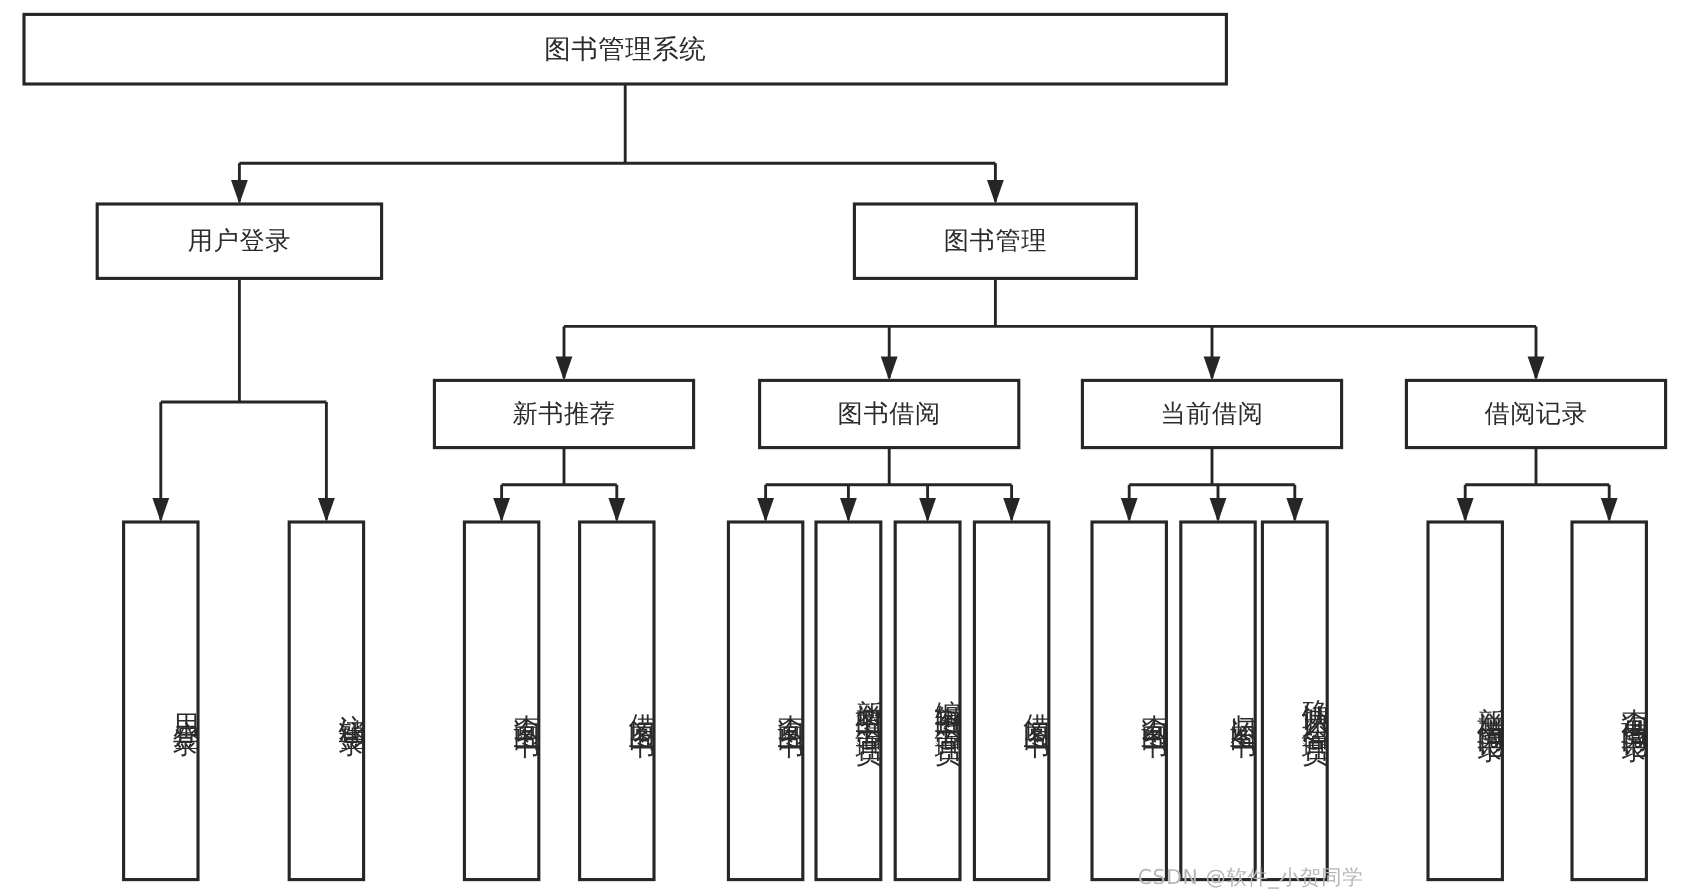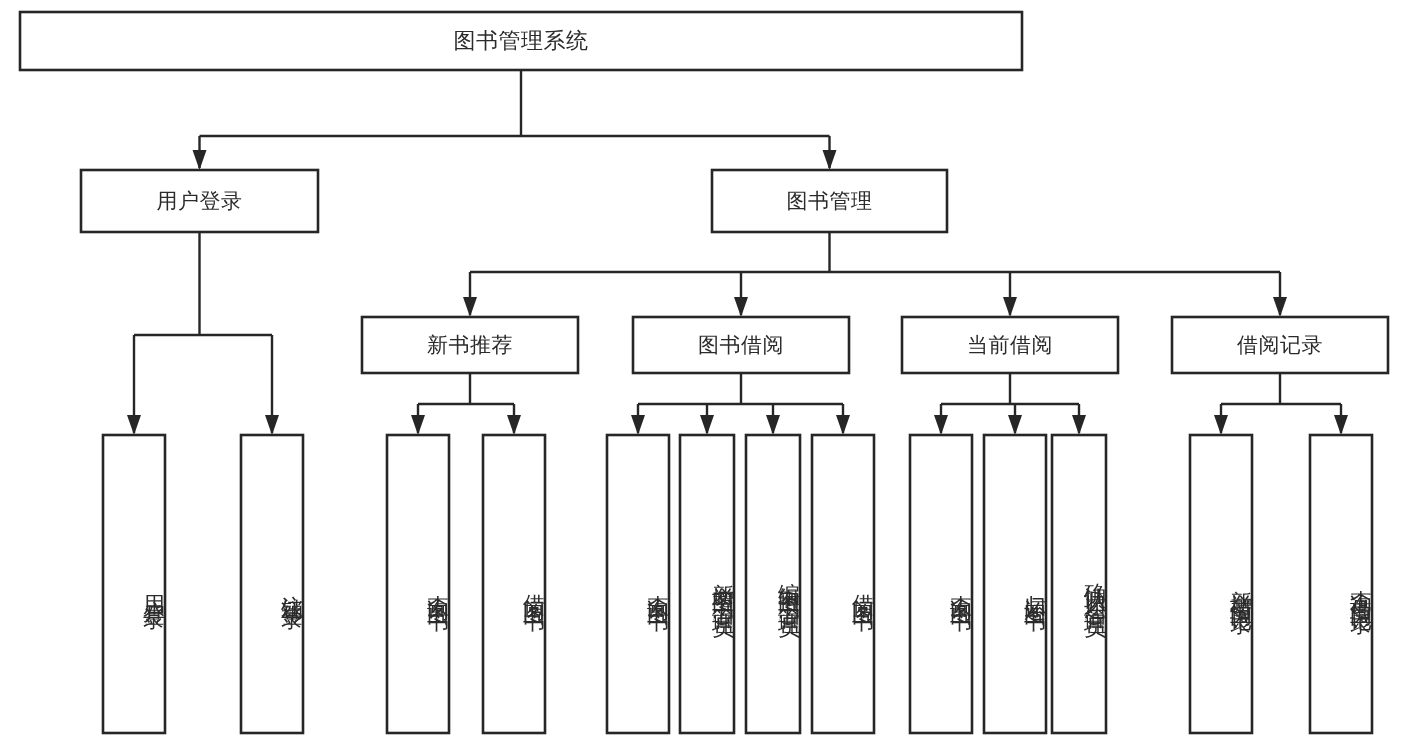--- a/index.html
+++ b/index.html
@@ -180,13 +180,14 @@
       <div class="leaf-text" style="left: 607px; top: 449px; width: 62px; height: 276px;">查询图书</div>
       <div class="leaf-text" style="left: 680px; top: 449px; width: 54px; height: 276px;">新增图书（管理员）</div>
       <div class="leaf-text" style="left: 746px; top: 449px; width: 54px; height: 276px;">编辑图书（管理员）</div>
       <div class="leaf-text" style="left: 812px; top: 449px; width: 62px; height: 276px;">借阅图书</div>
       <div class="leaf-text" style="left: 910px; top: 449px; width: 62px; height: 276px;">查询图书</div>
       <div class="leaf-text" style="left: 984px; top: 449px; width: 62px; height: 276px;">归还图书</div>
       <div class="leaf-text" style="left: 1052px; top: 449px; width: 54px; height: 276px;">确认归还（管理员）</div>
       <div class="leaf-text" style="left: 1190px; top: 449px; width: 62px; height: 276px;">新增借阅记录</div>
       <div class="leaf-text" style="left: 1310px; top: 449px; width: 62px; height: 276px;">查询借阅记录</div>
     </div>
+  <div class="watermark">CSDN @软件_小贺同学</div>
 </div>
 
 </body></html>

